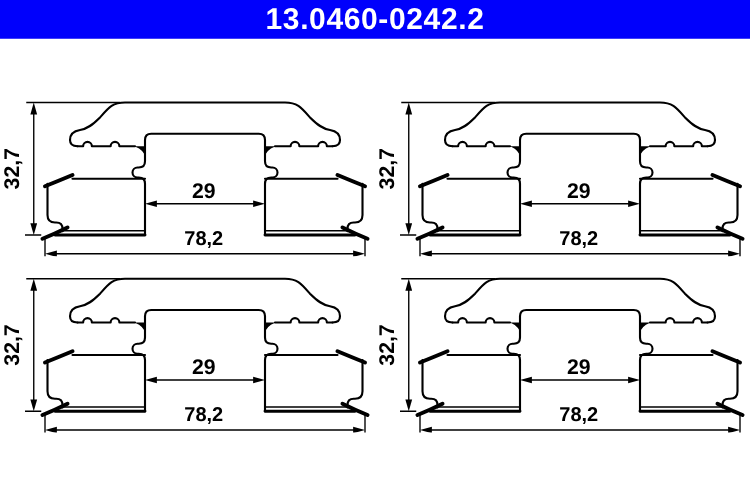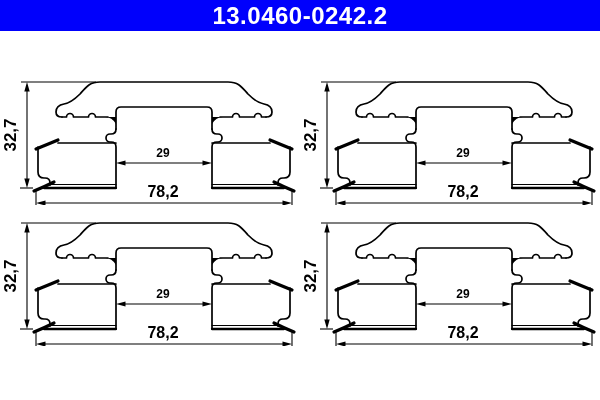--- a/index.html
+++ b/index.html
@@ -35,21 +35,21 @@
     font-weight: bold;
     white-space: nowrap;
     transform: translate(-50%,-50%);
     line-height: 1;
   }
   .dim-height {
     left: 10px; top: 80px;
     font-size: 17px;
     transform: translate(-50%,-50%) rotate(-90deg);
   }
-  .dim-inner { left: 163px; top: 98px;  font-size: 12px; }
+  .dim-inner { left: 163px; top: 98px;  font-size: 17px; }
   .dim-total { left: 163px; top: 137px; font-size: 16px; }
   .defs-holder { position:absolute; width:0; height:0; overflow:hidden; }
 </style>
 </head>
 <body>
 
 <svg class="defs-holder" aria-hidden="true">
   <defs>
     <g id="part-drawing">
 

